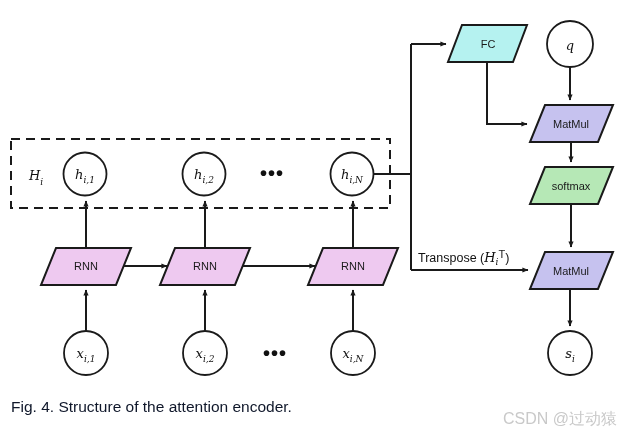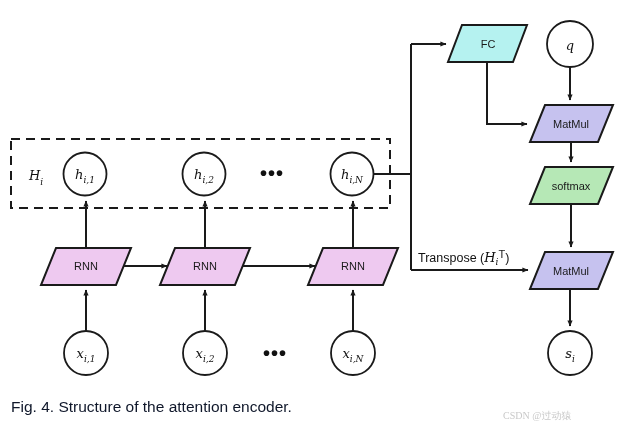--- a/index.html
+++ b/index.html
@@ -59,22 +59,22 @@
     top: 398px;
     font-family: "Liberation Sans", sans-serif;
     font-size: 15.5px;
     color: #0f172a;
     white-space: nowrap;
   }
   #watermark {
     position: absolute;
     left: 503px;
     top: 409px;
-    font-family: Liberation Serif, serif;
-    font-size: 10px;
+    font-family: Liberation Sans, sans-serif;
+    font-size: 16px;
     color: #c9c9c9;
     white-space: nowrap;
   }
 </style>
 </head>
 <body>
 
 <div id="figure-root">
 
   <svg id="diagram-svg" viewBox="0 0 621 436">

